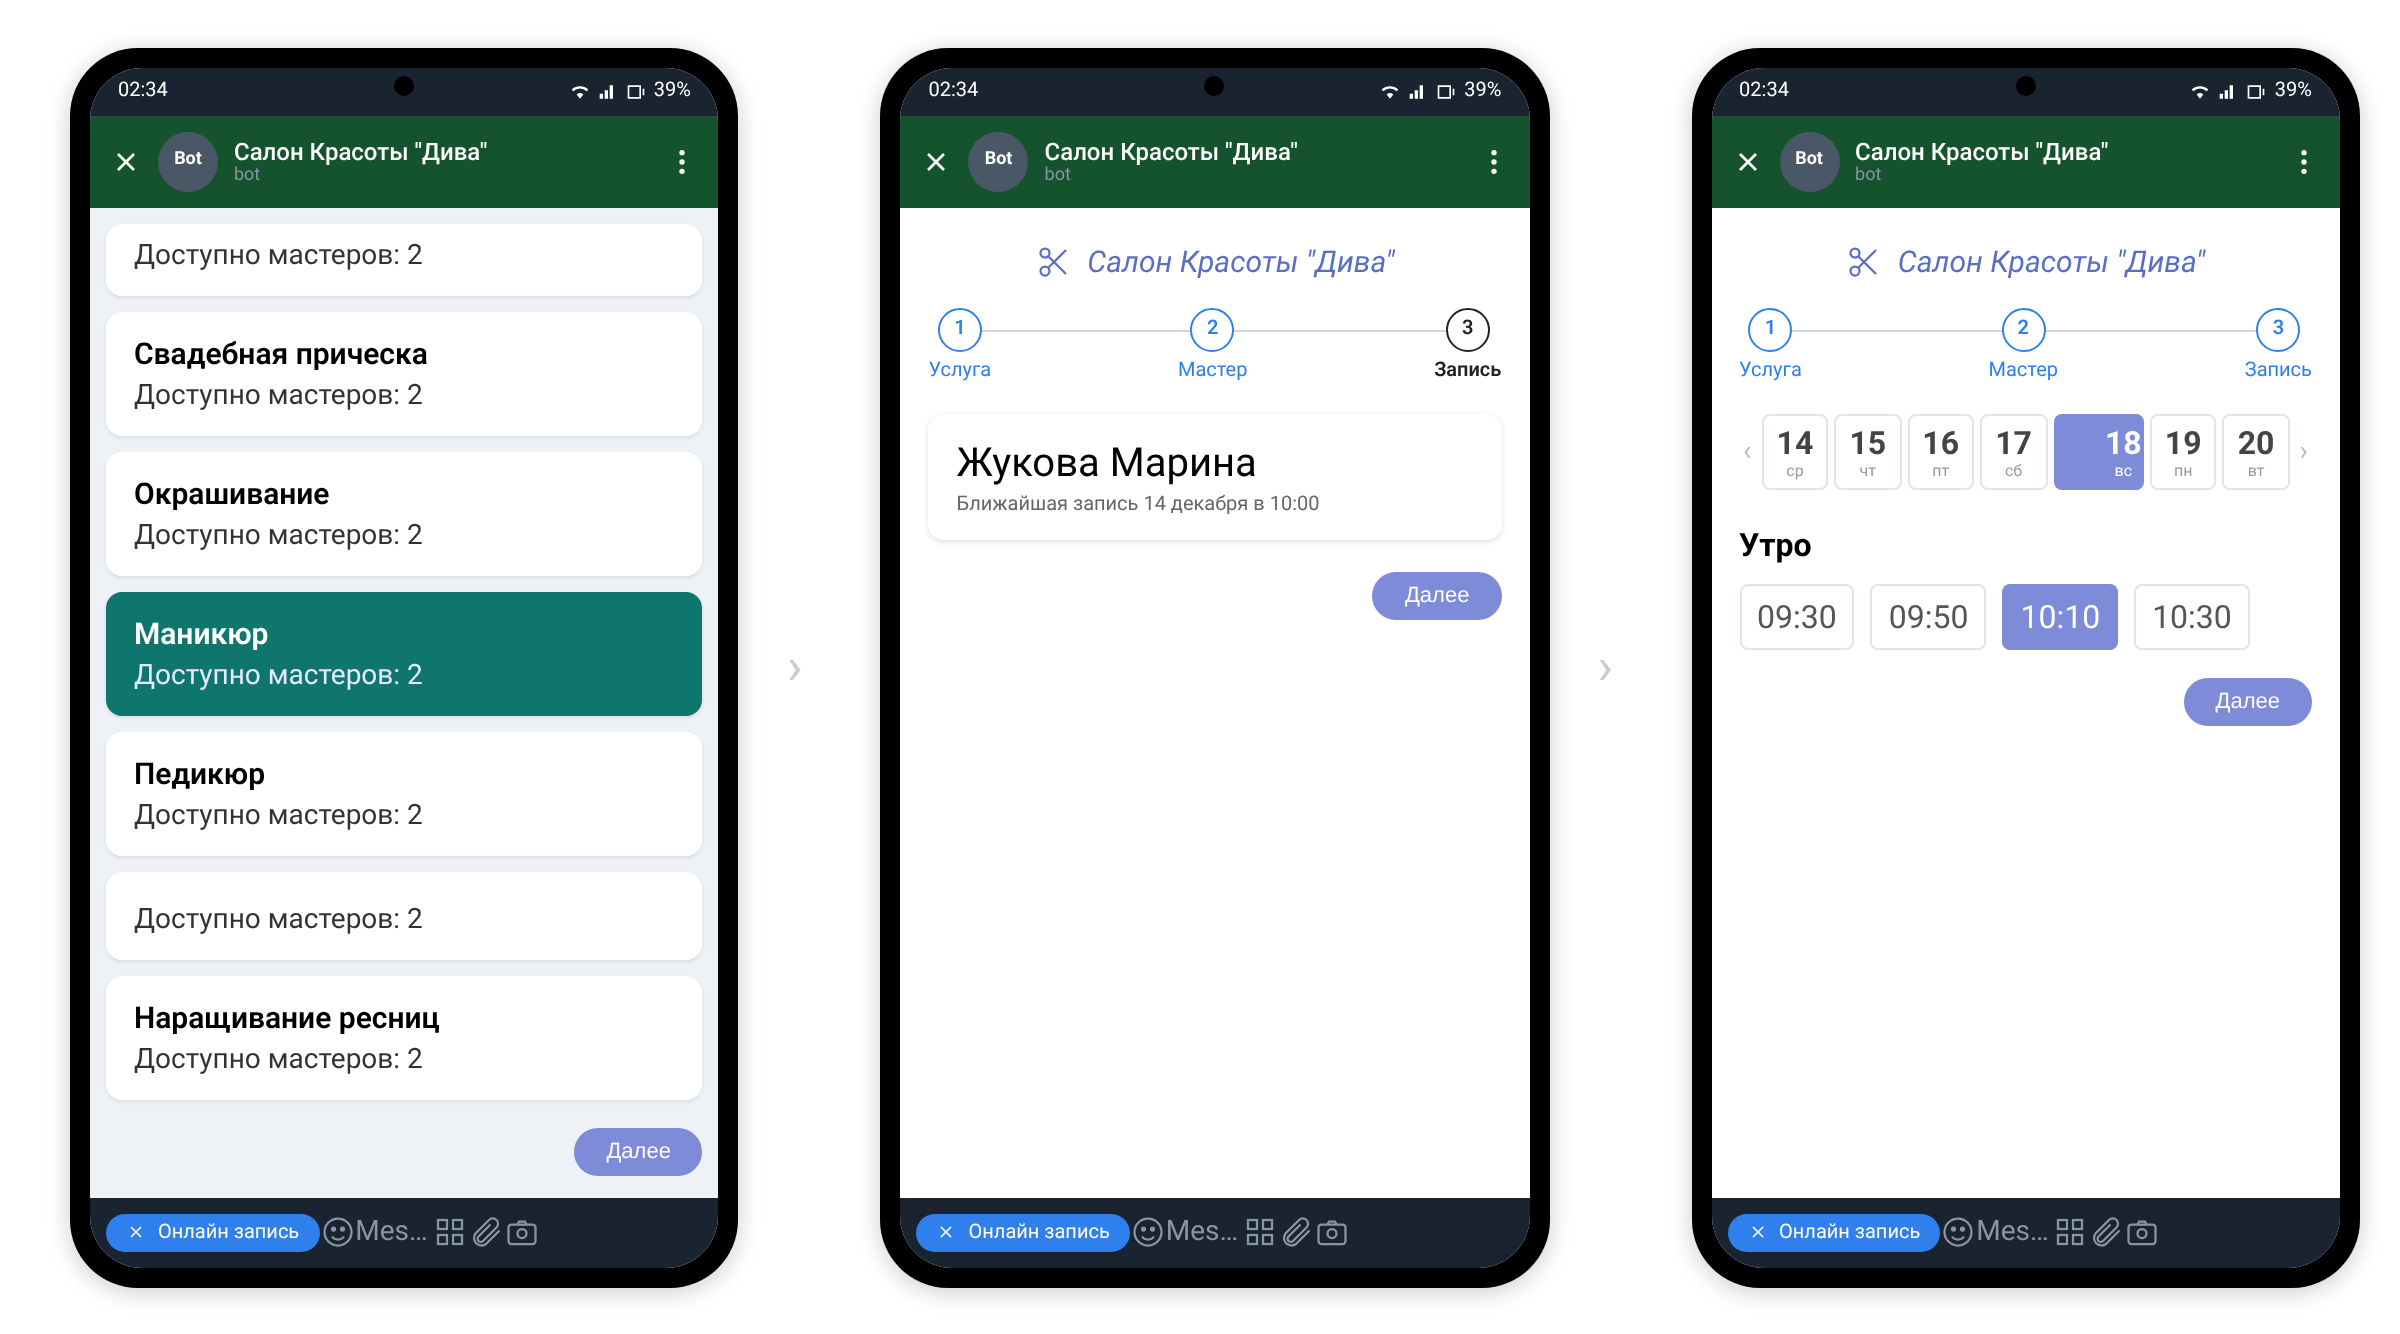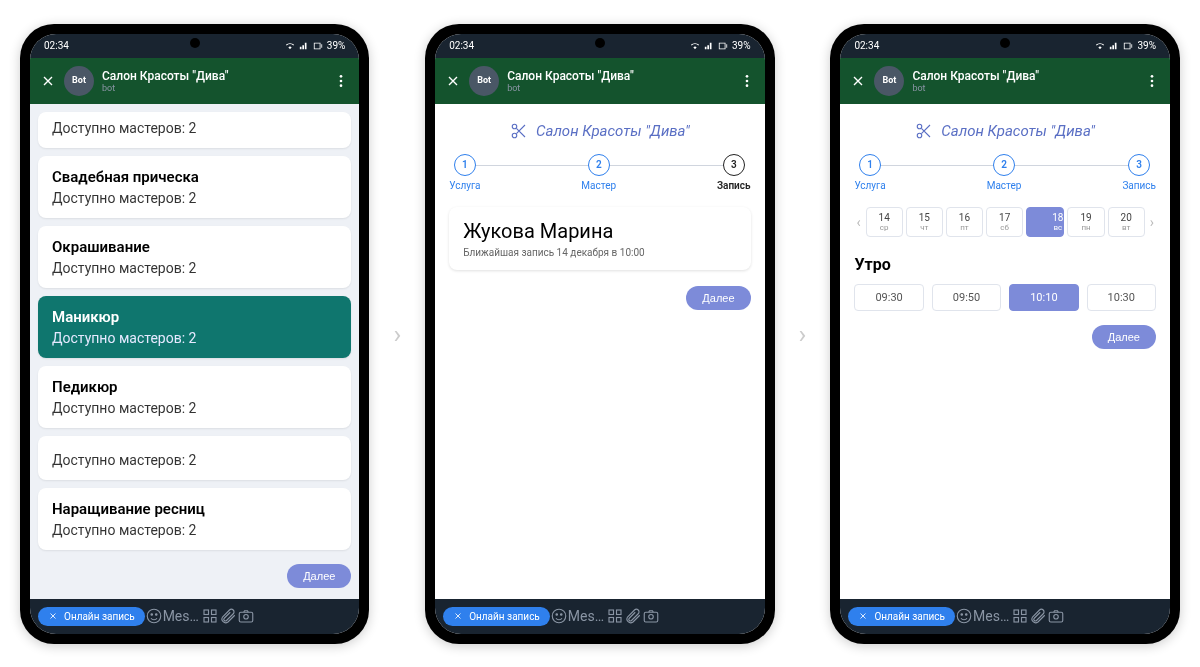--- a/index.html
+++ b/index.html
@@ -18,20 +18,21 @@
   font-size: 26px;
 }
 .phone {
   width: 352px;
   height: 620px;
   background: #000;
   border-radius: 34px;
   padding: 10px;
   position: relative;
   box-shadow: 0 2px 12px rgba(0,0,0,.2);
+  margin-left: 15px;
 }
 .phone-inner {
   width: 100%;
   height: 100%;
   background: #fff;
   border-radius: 26px;
   overflow: hidden;
   display: flex;
   flex-direction: column;
   position: relative;
@@ -177,31 +178,31 @@
 }
 .date-arrow { color: #bbb; font-size: 14px; padding: 0 2px; cursor: pointer; }
 .date-cell {
   flex: 1;
   border: 1px solid #e0e4ec;
   border-radius: 4px;
   text-align: center;
   padding: 4px 0;
   cursor: pointer;
 }
-.date-cell .dn { font-size: 10px; font-weight: 400; color: #444; }
+.date-cell .dn { font-size: 16px; font-weight: 700; color: #444; }
 .date-cell .dw { font-size: 8px; color: #999; }
 .date-cell.sel { background: #7d8bd9; border-color: #7d8bd9; }
 .date-cell.sel .dn, .date-cell.sel .dw { color: #fff; padding-left: 25px; }
 .section-title { font-weight: 700; font-size: 16px; margin: 6px 0 10px; }
 .timeslots { display: flex; gap: 8px; }
 .slot {
   border: 1px solid #e0e4ec;
   border-radius: 4px;
-  padding: 6px 20px;
-  font-size: 11px;
+  padding: 6px 8px;
+  font-size: 16px;
   cursor: pointer;
   color: #555;
 }
 .slot.sel { background: #7d8bd9; border-color: #7d8bd9; color: #fff; }
 .bottombar {
   background: #192430;
   display: flex;
   align-items: center;
   padding: 8px;
   gap: 0;

